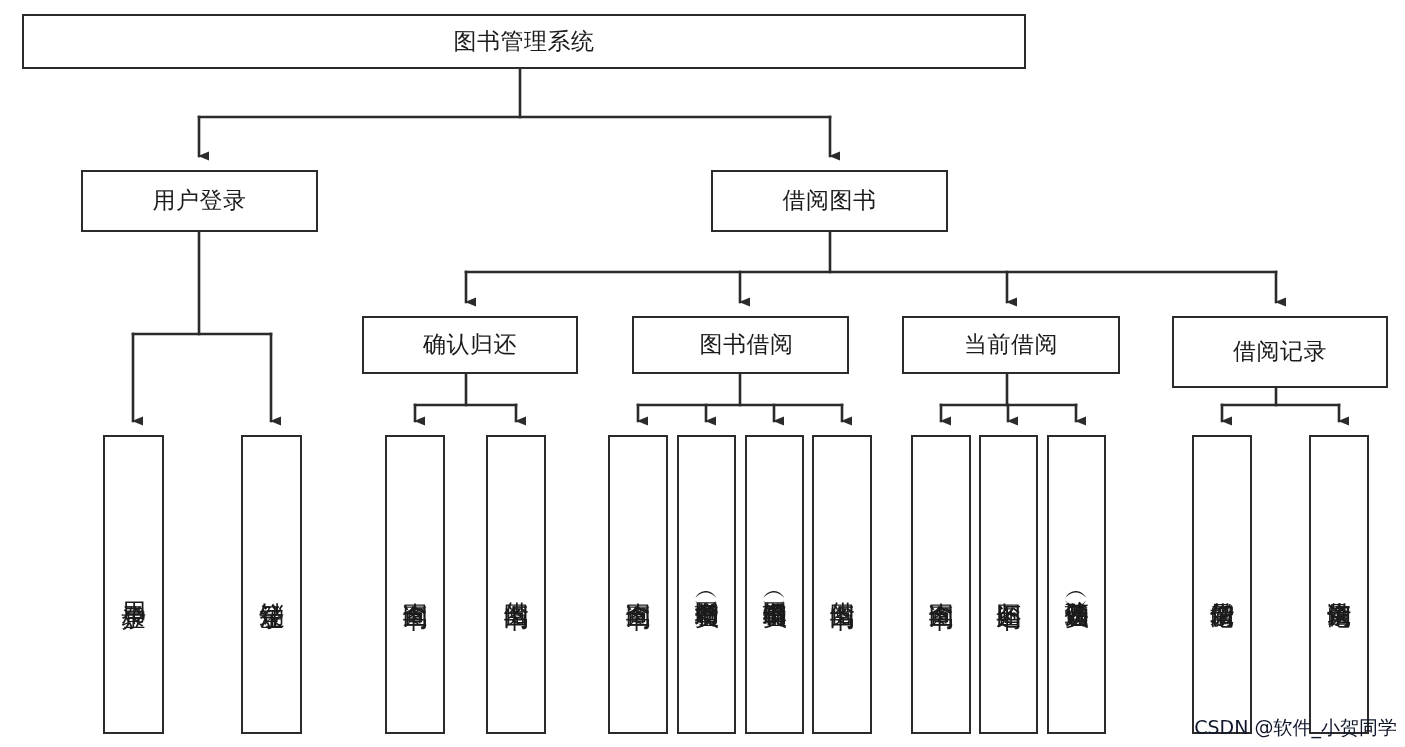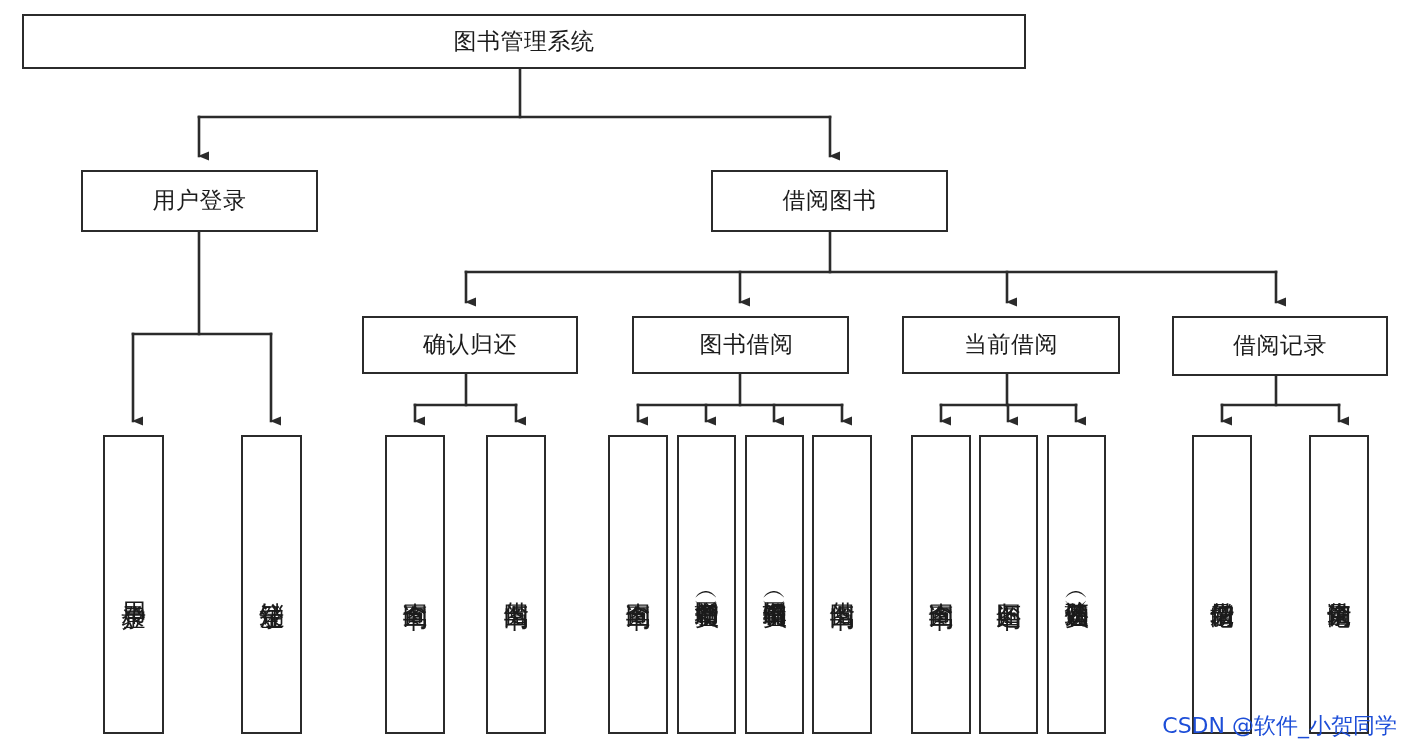--- a/index.html
+++ b/index.html
@@ -61,22 +61,22 @@
     white-space: nowrap;
   }
   .node.vert.tight .label {
     font-size: 24px;
     letter-spacing: 0.5px;
   }
   .watermark {
     position: absolute;
     right: 8px;
     bottom: 6px;
-    font-size: 22px;
-    color: #1d4ed8;
+    font-size: 19px;
+    color: #0f172a;
     white-space: nowrap;
     font-family: "DejaVu Sans", "Liberation Sans", sans-serif;
   }
 </style>
 </head>
 <body>
 
 <div id="canvas">
 
   <svg class="links" viewBox="0 0 1405 747">
@@ -146,21 +146,21 @@
   </div>
 
   <div class="node horiz" style="left:632px; top:316px; width:217px; height:58px;padding-left:12px;">
     <span class="label">图书借阅</span>
   </div>
 
   <div class="node horiz" style="left:902px; top:316px; width:218px; height:58px;">
     <span class="label">当前借阅</span>
   </div>
 
-  <div class="node horiz" style="left:1172px; top:316px; width:216px; height:60px;">
+  <div class="node horiz" style="left:1172px; top:316px; width:216px; height:72px;">
     <span class="label">借阅记录</span>
   </div>
 
   <div class="node vert" style="left:103px; top:435px; width:61px; height:299px;">
     <span class="label">用户登录</span>
   </div>
 
   <div class="node vert" style="left:241px; top:435px; width:61px; height:299px;">
     <span class="label">注销登录</span>
   </div>

